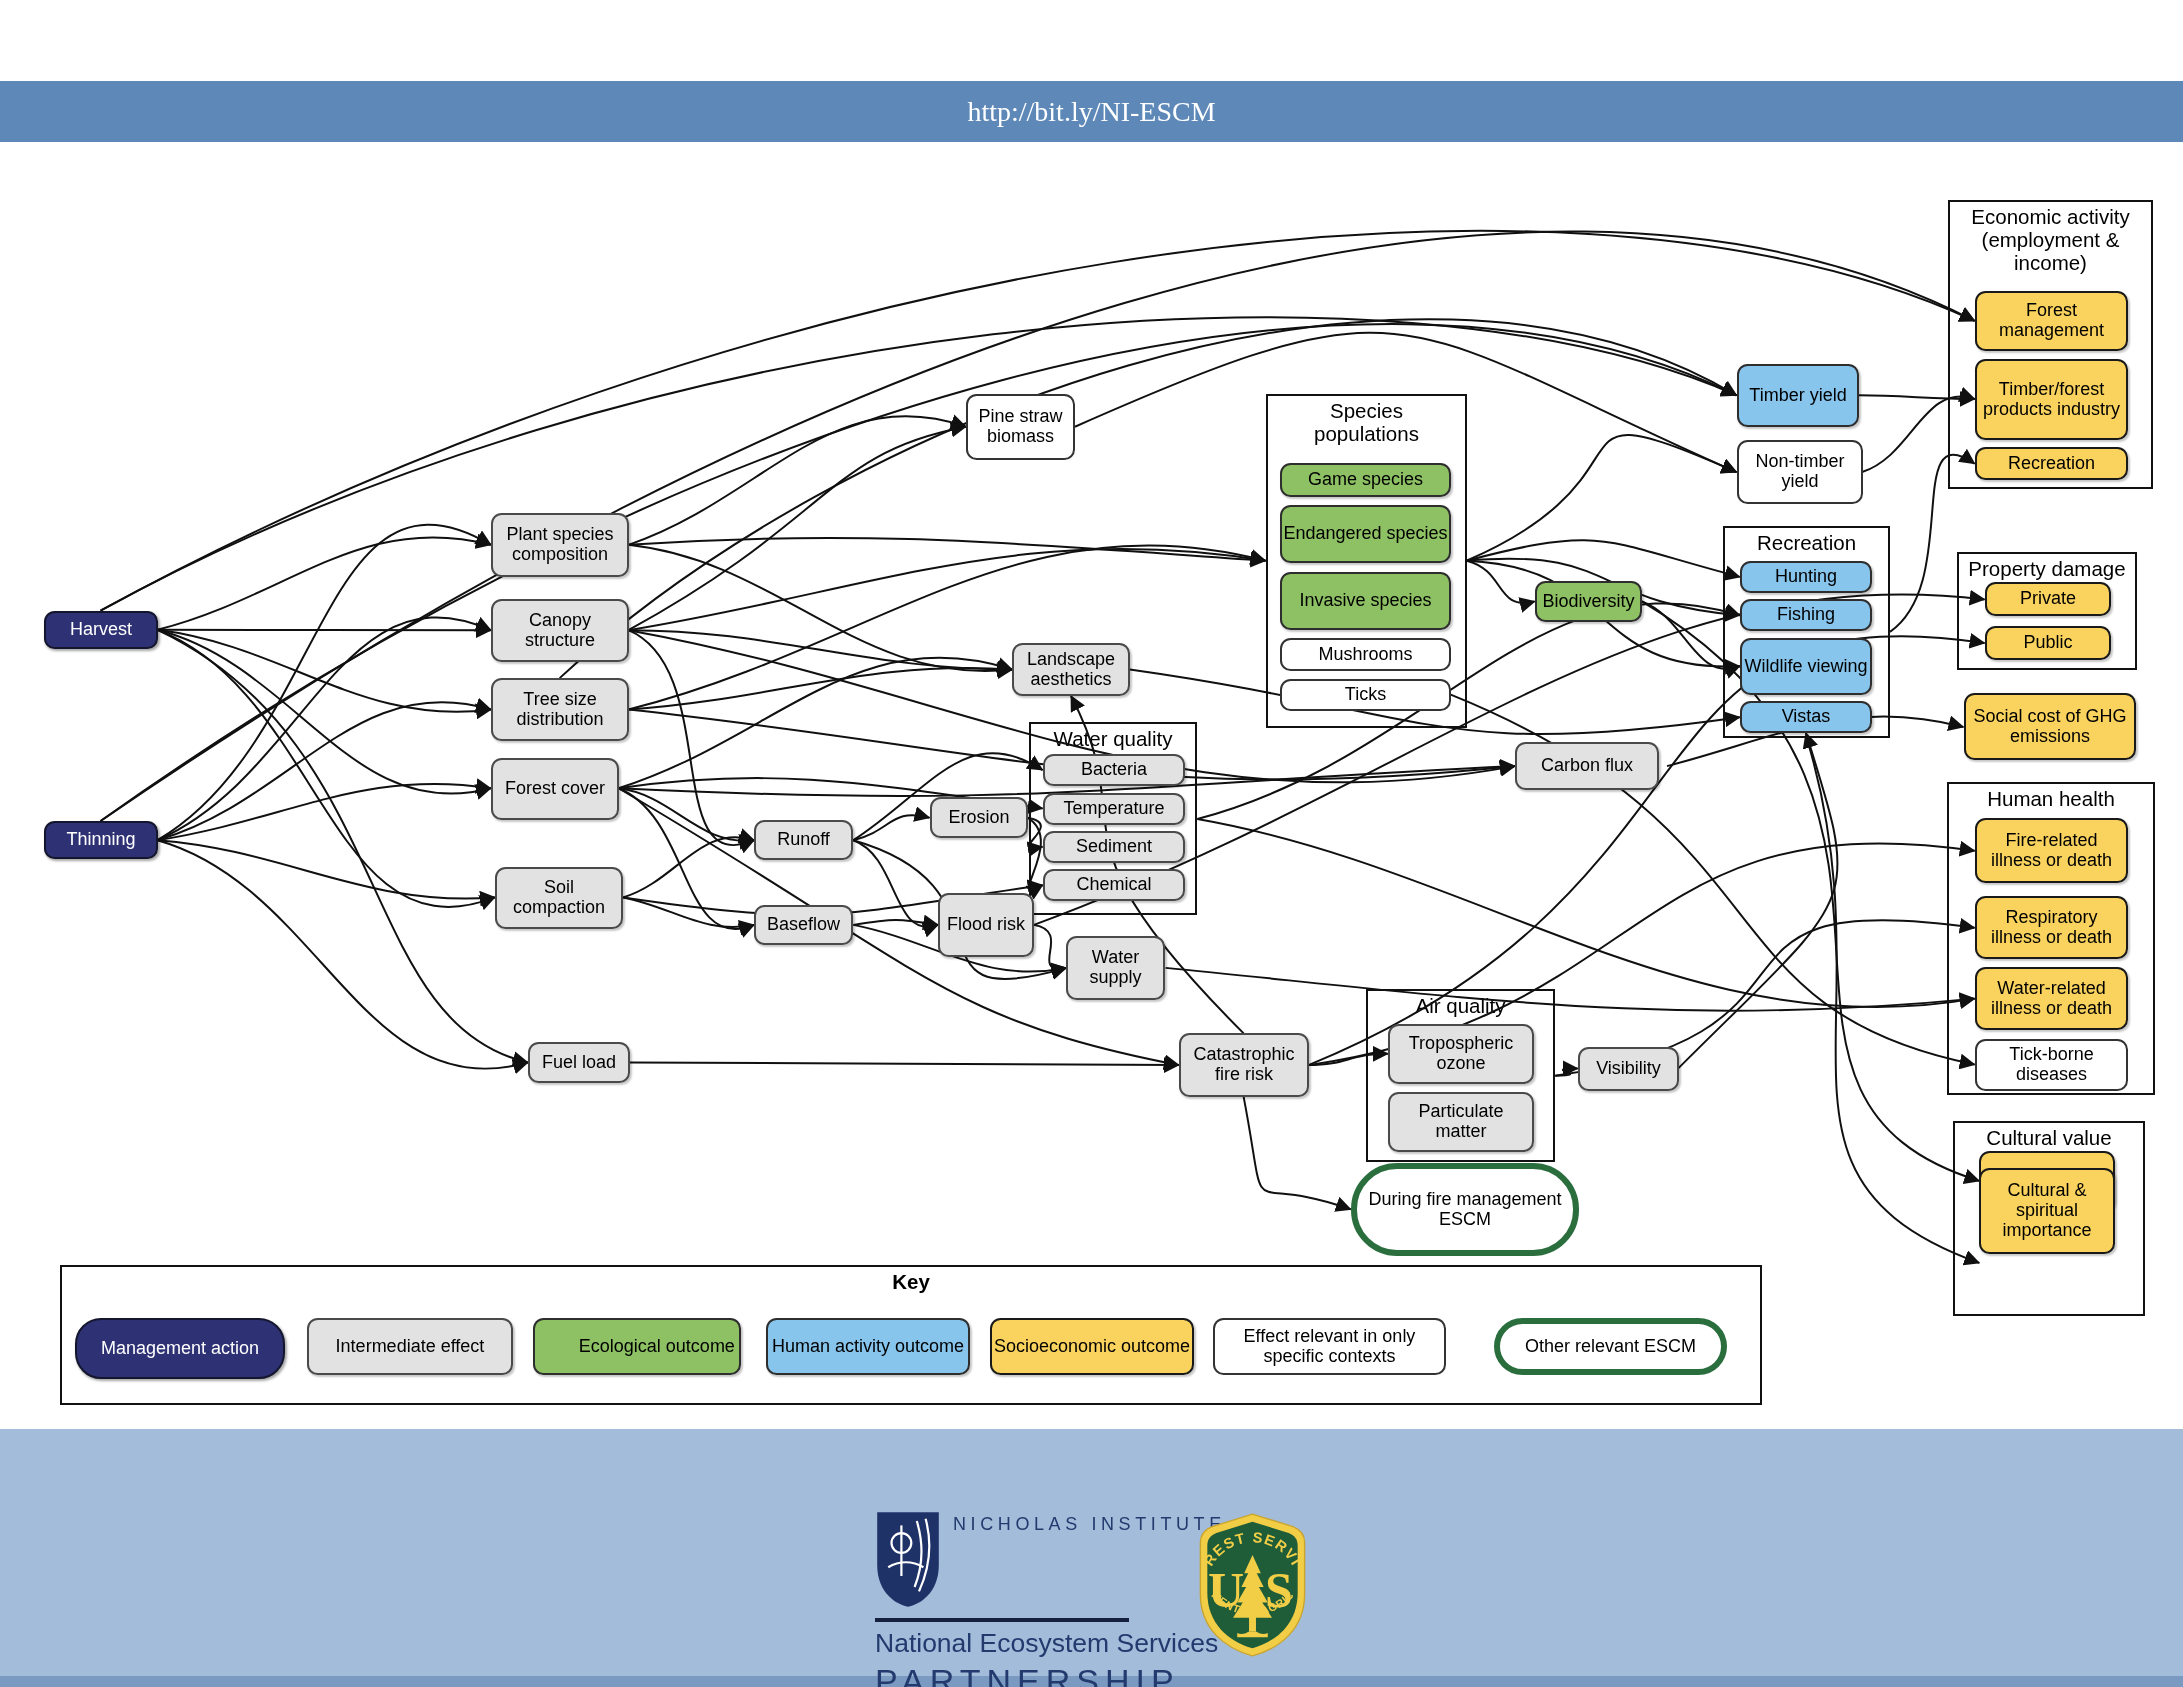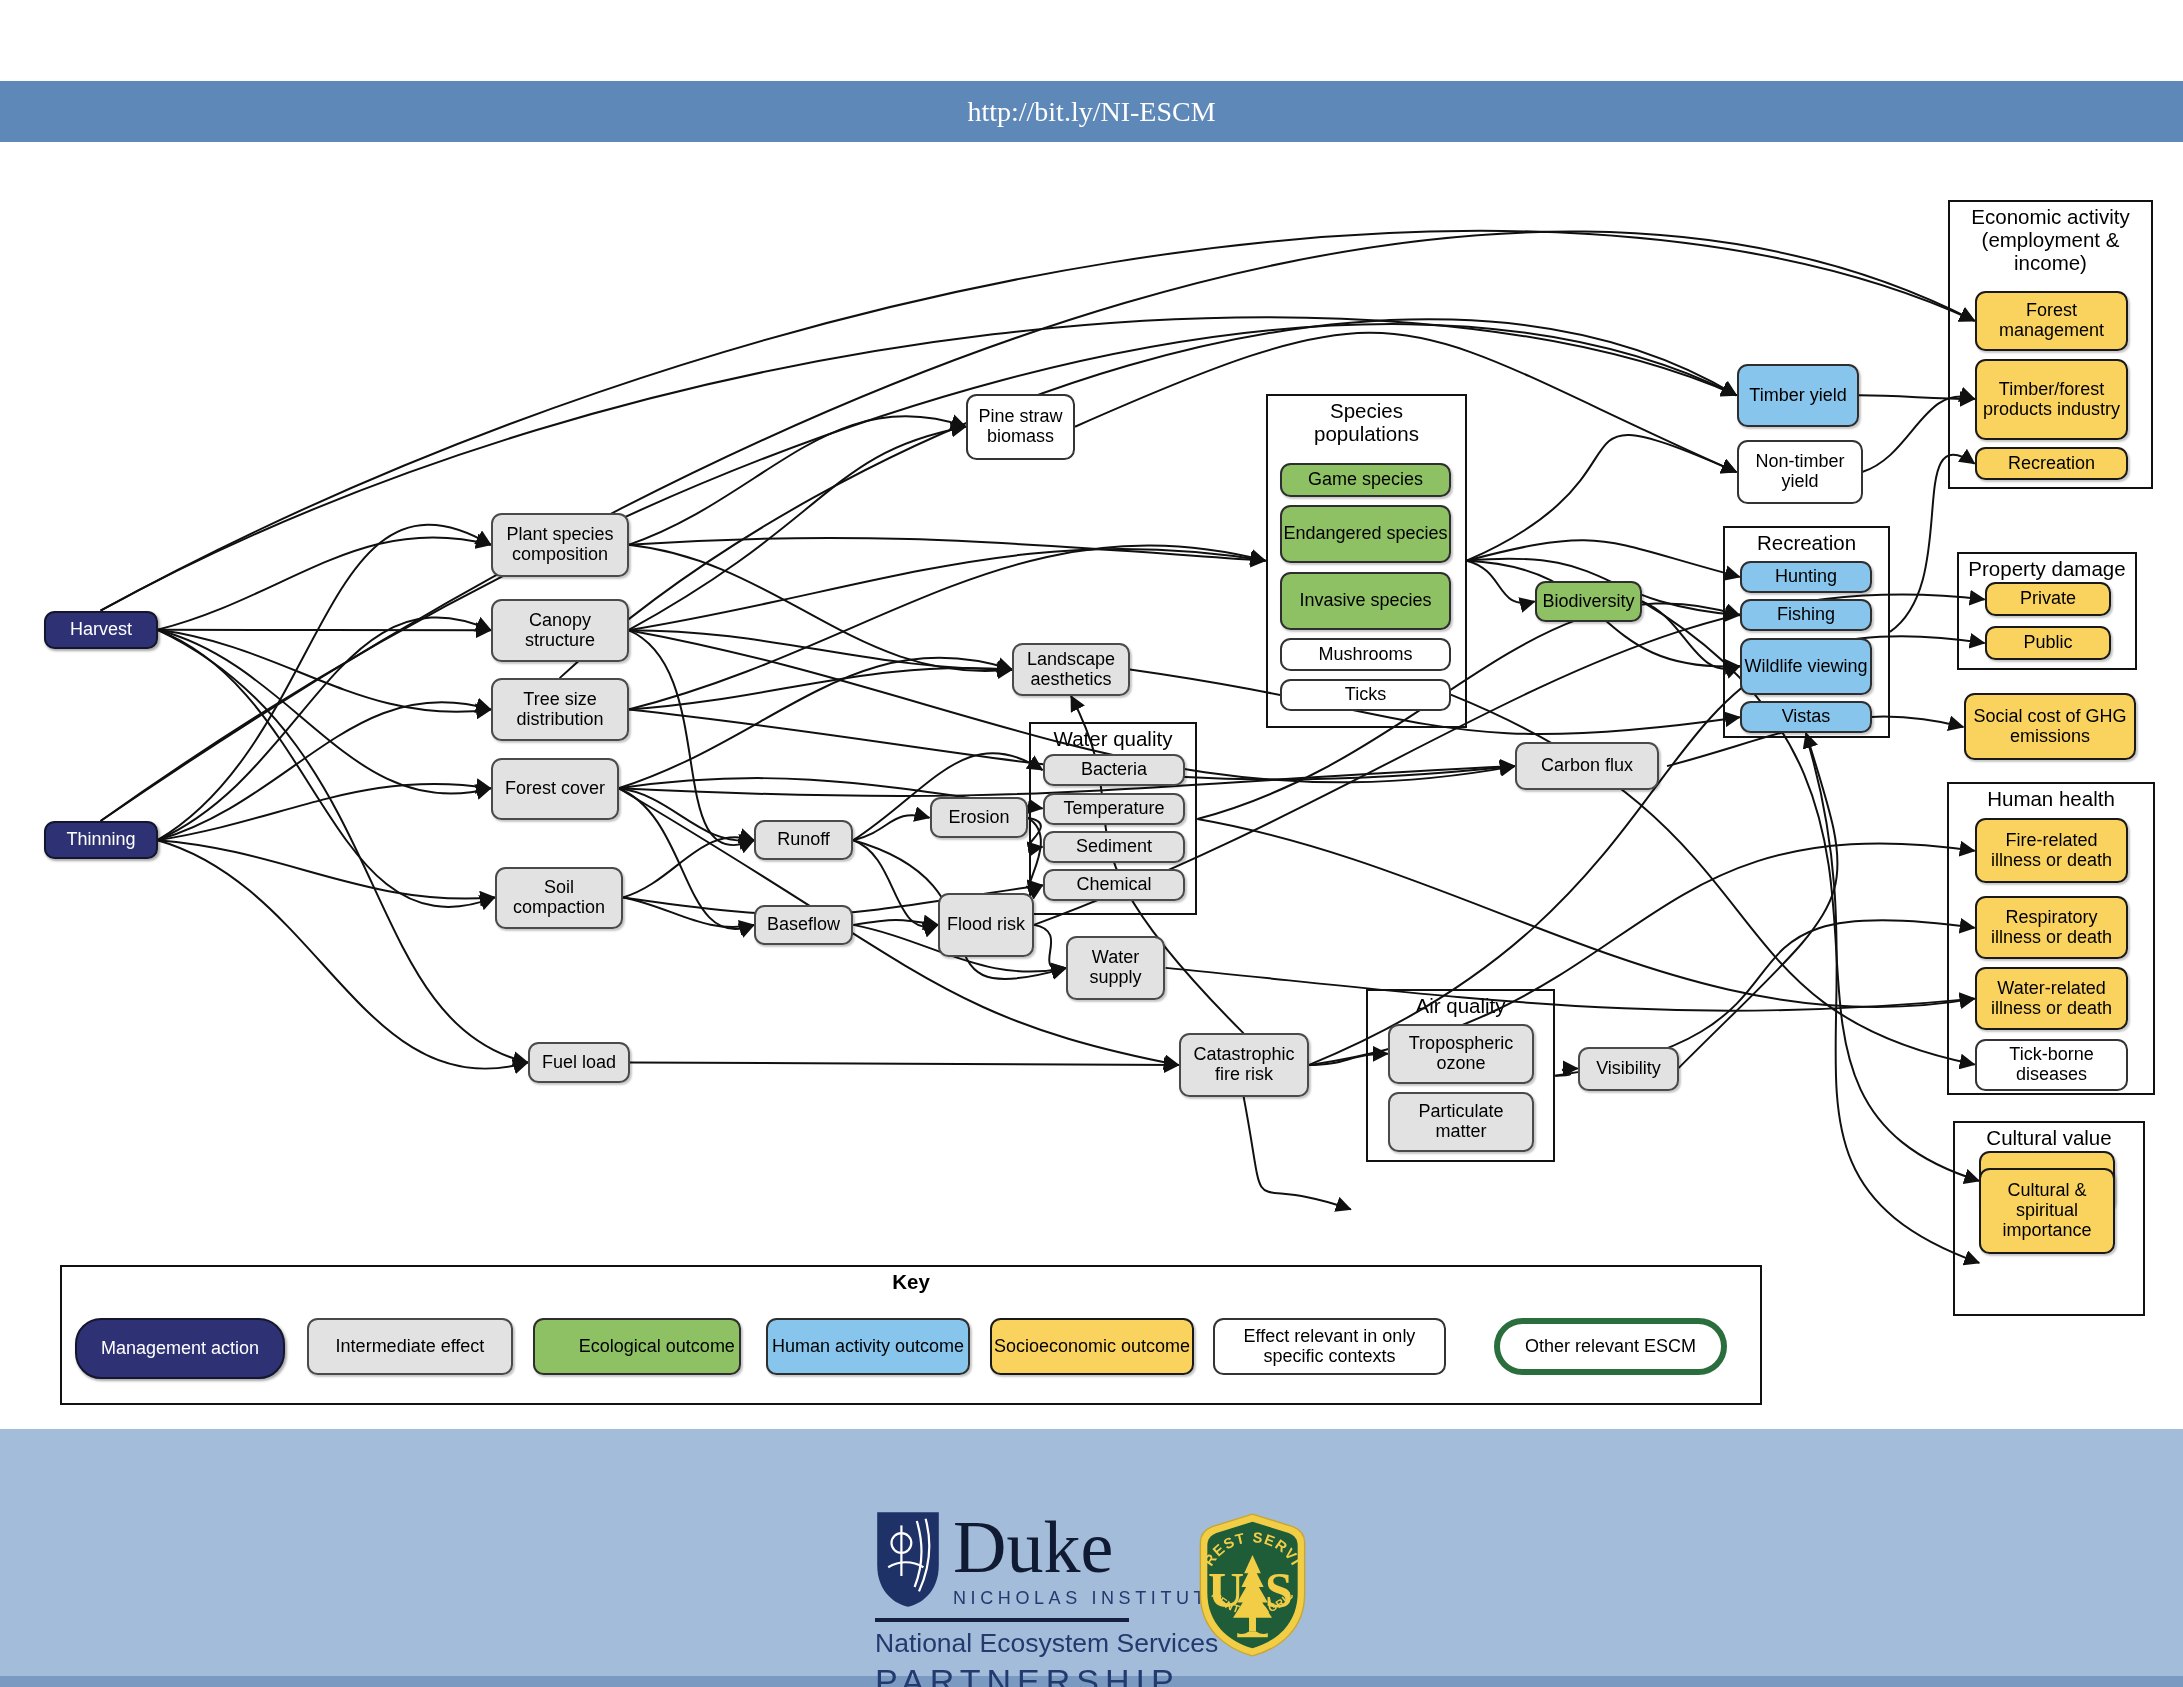--- a/index.html
+++ b/index.html
@@ -136,21 +136,20 @@
     <div class="duke-row">
       <svg width="66" height="99" viewBox="0 0 60 90">
         <path d="M2,2 H58 V50 C58,76 40,86 30,88 C20,86 2,76 2,50 Z" fill="#1f3268"></path>
         <circle cx="24" cy="30" r="9" fill="none" stroke="#ffffff" stroke-width="2"></circle>
         <line x1="24" y1="14" x2="24" y2="60" stroke="#ffffff" stroke-width="2"></line>
         <path d="M38,10 C44,30 44,50 36,70" fill="none" stroke="#ffffff" stroke-width="2"></path>
         <path d="M46,8 C52,30 50,52 40,74" fill="none" stroke="#ffffff" stroke-width="2"></path>
         <path d="M12,52 C22,46 34,46 44,52" fill="none" stroke="#ffffff" stroke-width="2"></path>
       </svg>
       <div class="duke-texts">
-        <div class="duke-word">Duke</div>
         <div class="duke-ni">NICHOLAS INSTITUTE</div>
       </div>
     </div>
     <div class="duke-line"></div>
     <div class="duke-nes">National Ecosystem Services</div>
     <div class="duke-part">PARTNERSHIP</div>
   </div>
 
   <div class="usfs">
     <svg width="139" height="146" viewBox="0 0 200 210">
@@ -340,20 +339,23 @@
     </div>
     <div class="node intermediate" style="left: 1388px; top: 1024px; width: 146px; height: 60px;">
       <span>Tropospheric ozone</span>
     </div>
     <div class="node intermediate" style="left: 1388px; top: 1092px; width: 146px; height: 60px;">
       <span>Particulate matter</span>
     </div>
     <div class="node intermediate" style="left: 1578px; top: 1047px; width: 101px; height: 44px;">
       <span>Visibility</span>
     </div>
+    <div class="node other" style="left: 1351px; top: 1163px; width: 228px; height: 93px;">
+      <span>During fire management ESCM</span>
+    </div>
     <div class="group bold" style="left: 60px; top: 1265px; width: 1702px; height: 140px;">
       <span>Key</span>
     </div>
     <div class="node management" style="left: 75px; top: 1318px; width: 210px; height: 61px; border-radius: 26px;">
       <span>Management action</span>
     </div>
     <div class="node intermediate" style="left: 307px; top: 1318px; width: 206px; height: 57px;">
       <span>Intermediate effect</span>
     </div>
     <div class="node eco" style="left: 533px; top: 1318px; width: 208px; height: 57px; padding-left: 41px;">

